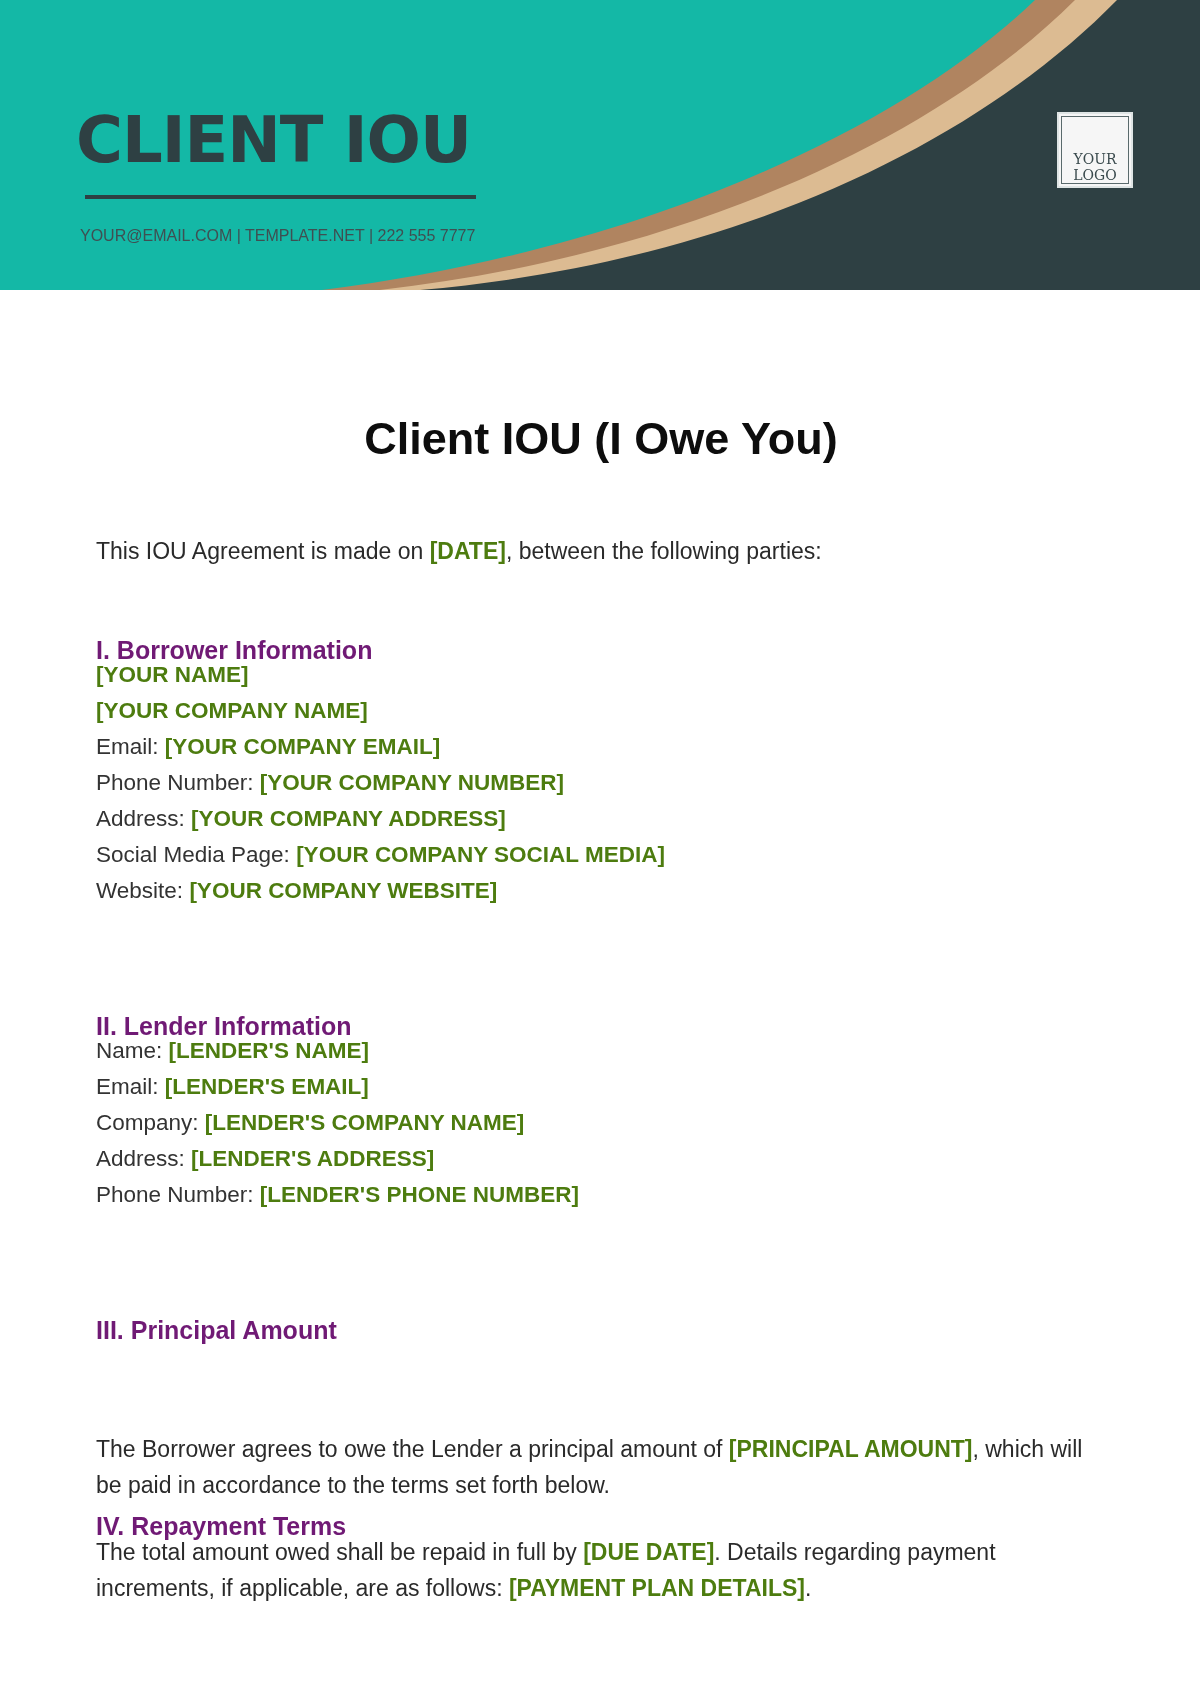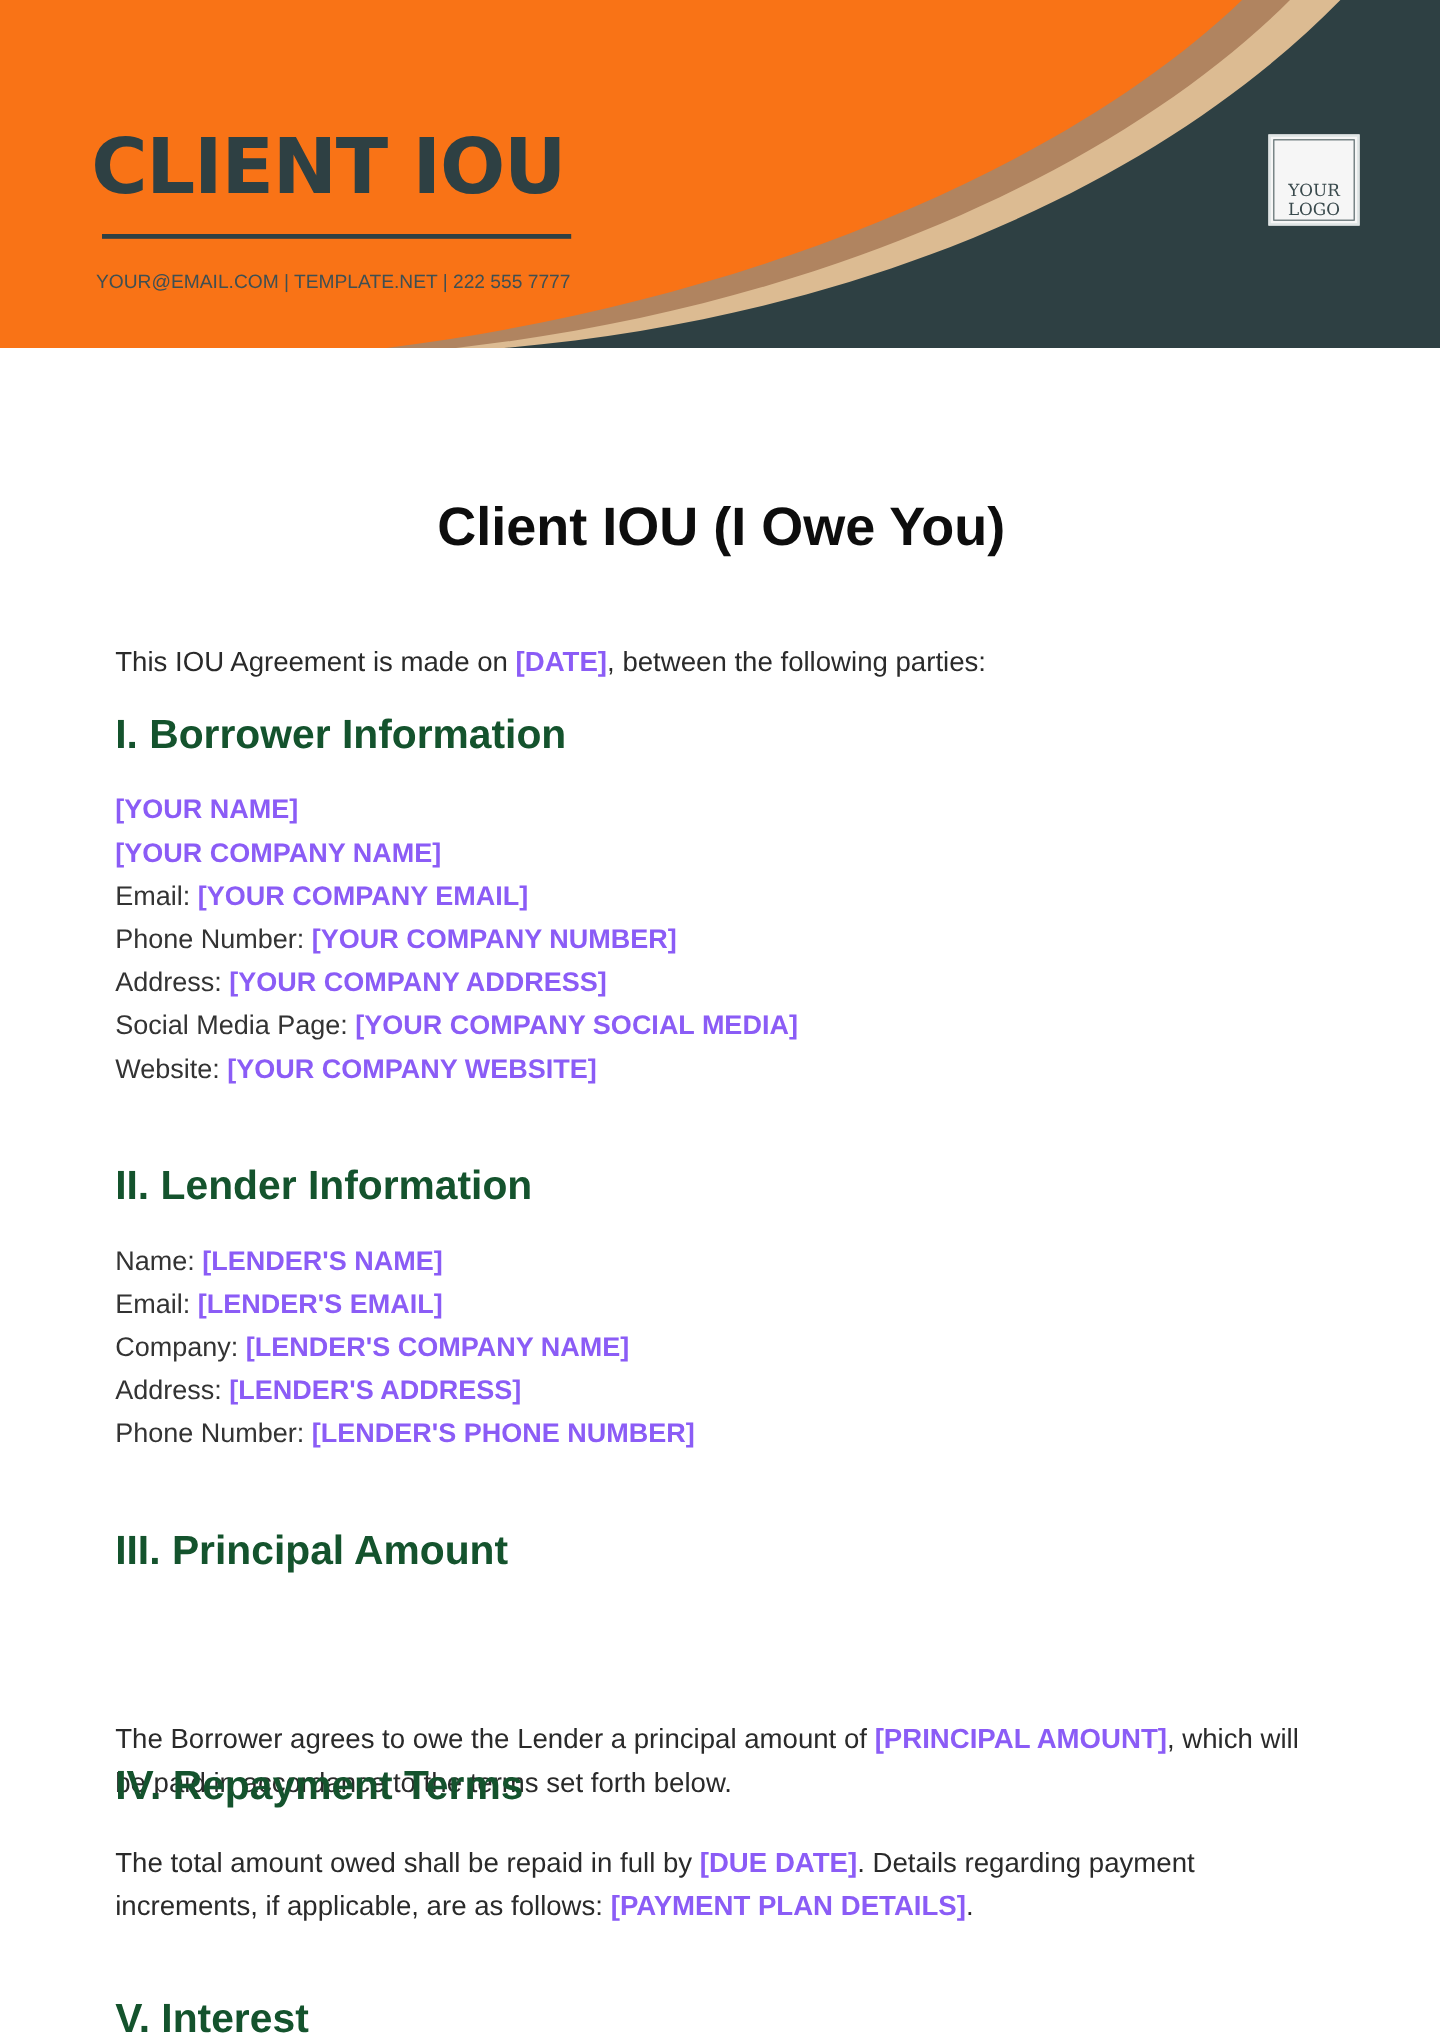--- a/index.html
+++ b/index.html
@@ -1,19 +1,19 @@
 <!DOCTYPE html>
 <html><head>
   <meta charset="utf-8">
   <style>
     * { margin: 0; padding: 0; box-sizing: border-box; }
     html, body { width: 1200px; height: 1700px; background: #ffffff; overflow: hidden; }
     body { font-family: "Liberation Sans", sans-serif; color: #111111; position: relative; }
 
-    .header { position: absolute; left: 0; top: 0; width: 1200px; height: 290px; background: #f97316; overflow: hidden; }
+    .header { position: absolute; left: 0; top: 0; width: 1200px; height: 290px; background: #14b8a6; overflow: hidden; }
     .header svg.curve { position: absolute; left: 0; top: 0; width: 1200px; height: 290px; }
     .header-title {
       position: absolute; left: 76px; top: 108px;
       font-family: "DejaVu Sans", sans-serif; font-weight: bold;
       font-size: 64px; letter-spacing: -1px; color: #2e4043; line-height: 1;
     }
     .header-rule { position: absolute; left: 85px; top: 195px; width: 391px; height: 4px; background: #2e4043; }
     .header-contact {
       position: absolute; left: 80px; top: 227px;
       font-family: "Liberation Sans", sans-serif; font-size: 16px; color: #3f4f52; letter-spacing: 0px;
@@ -28,23 +28,23 @@
       font-family: "DejaVu Serif", serif; font-size: 14px; line-height: 16px; color: #3a4a4d;
     }
     .logo-inner span { display: block; }
 
     .content { position: absolute; left: 96px; top: 0; width: 1010px; }
     .doc-title {
       position: absolute; left: 0; top: 414px; width: 1010px; text-align: center;
       font-family: "Liberation Sans", sans-serif; font-weight: bold; font-size: 45px; color: #0d0d0d; line-height: 1.1;
     }
     .intro { position: absolute; left: 0; top: 536px; font-size: 23px; color: #2a2a2a; line-height: 30px; }
-    .b { font-weight: bold; color: #8b5cf6; }
+    .b { font-weight: bold; color: #4d7c0f; }
     .section-h {
-      position: absolute; left: 0; font-weight: bold; font-size: 34px; color: #14532d; line-height: 1.1;
+      position: absolute; left: 0; font-weight: bold; font-size: 25px; color: #701a75; line-height: 1.1; margin-top: 43px;
     }
     .lines { position: absolute; left: 0; font-size: 22.5px; color: #333; }
     .lines .ln { height: 36px; line-height: 36px; white-space: nowrap; }
     .para { position: absolute; left: 0; width: 1010px; font-size: 23px; line-height: 35.5px; color: #2a2a2a; }
   </style>
 </head>
 <body>
 
 <div class="header">
   <svg class="curve" viewBox="0 0 1200 290" preserveAspectRatio="none">

